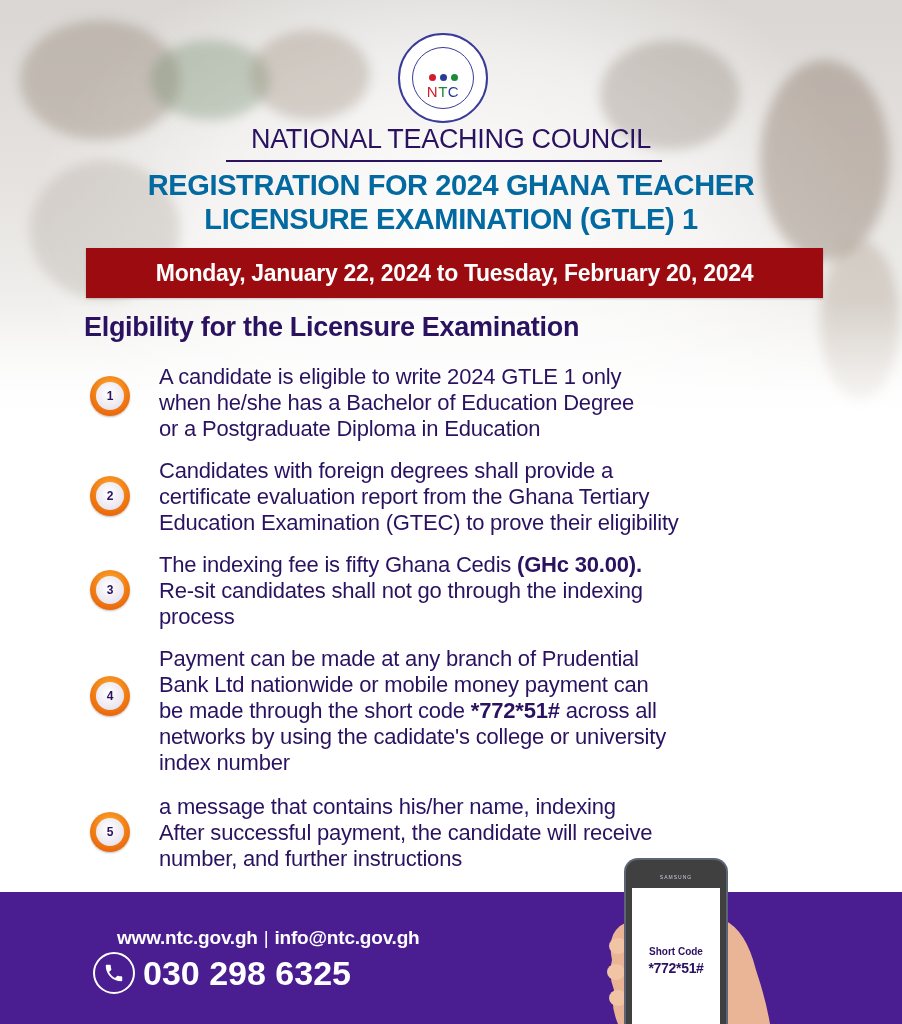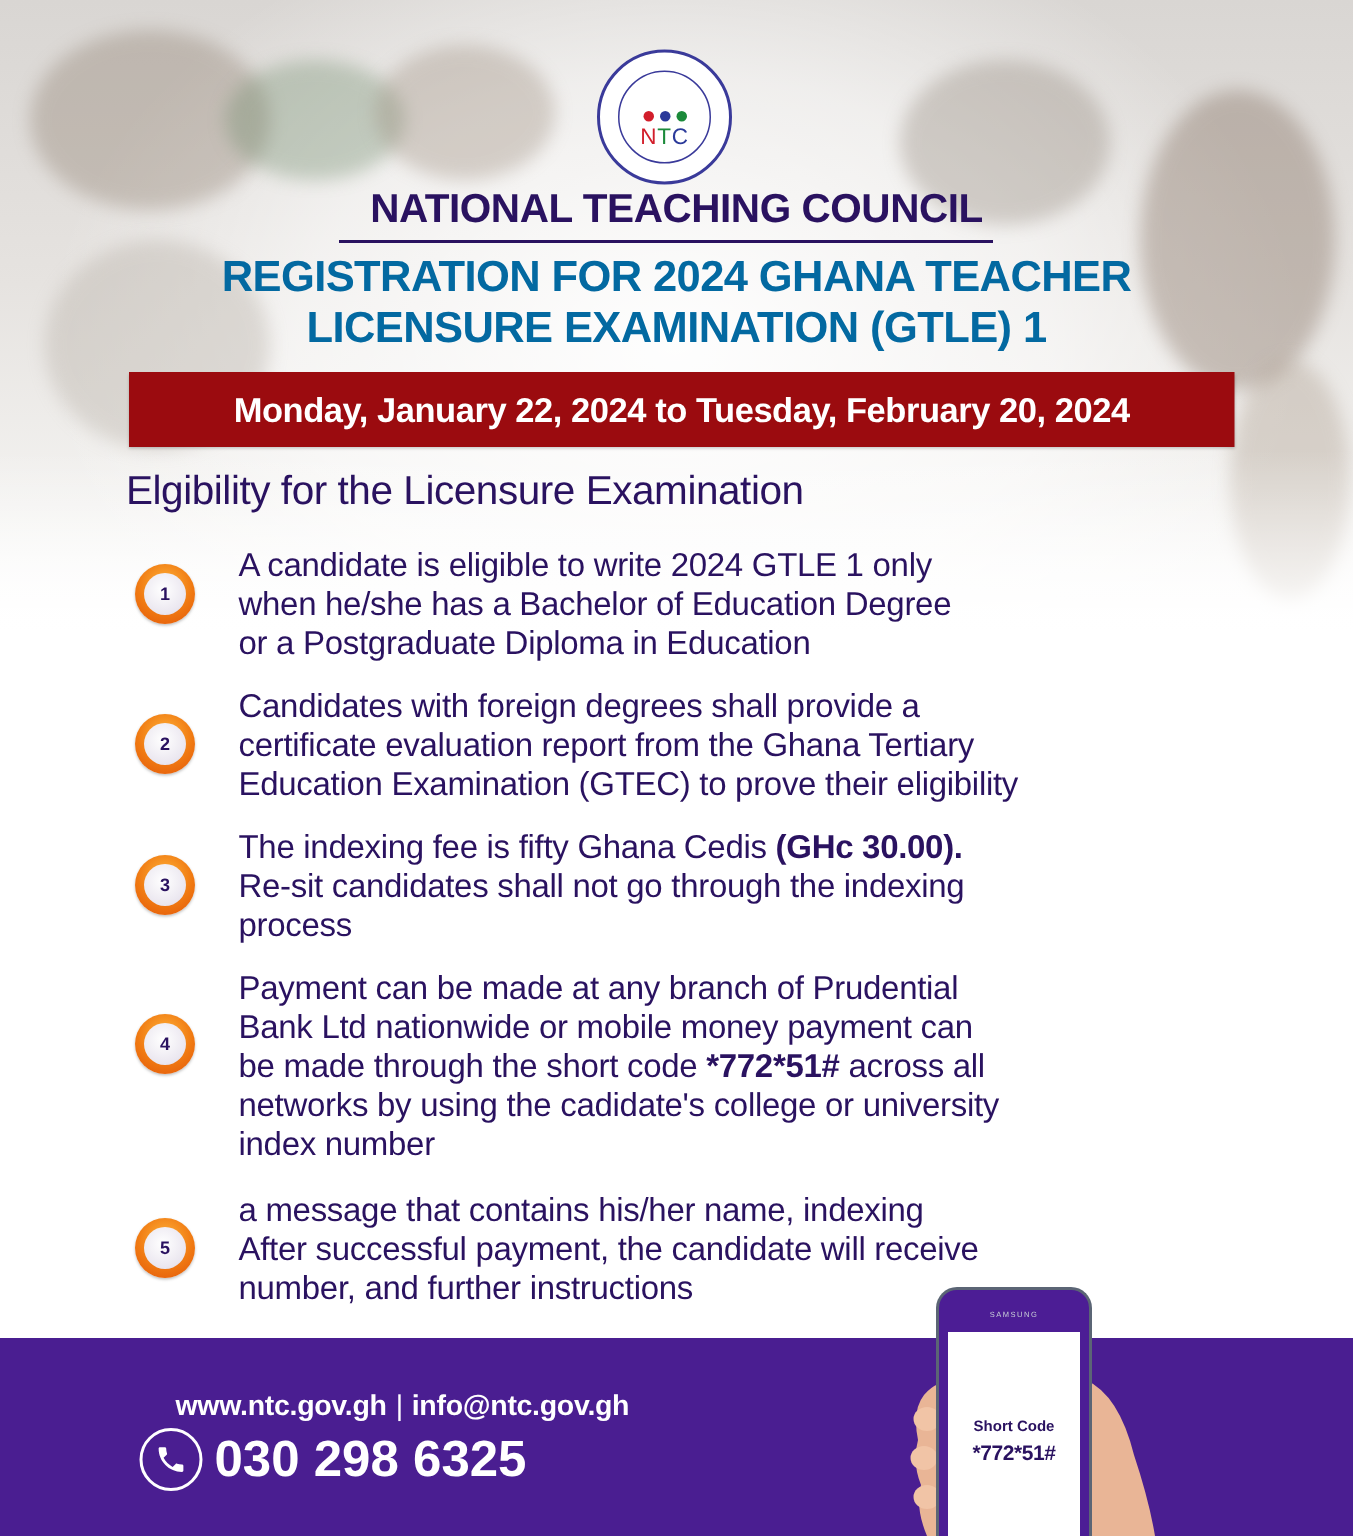--- a/index.html
+++ b/index.html
@@ -34,38 +34,38 @@
   }
   .logo-fig { display: flex; gap: 4px; margin-bottom: 2px; }
   .dot { width: 7px; height: 7px; border-radius: 50%; }
   .logo-text { font-size: 15px; font-weight: 400; letter-spacing: 0.5px; }
   .logo-text .n { color: #d21e2b; }
   .logo-text .t { color: #1b8a3a; }
   .logo-text .c { color: #2b3a9a; }
 
   .org-title {
     position: absolute; left: 0; width: 902px; top: 124px; text-align: center;
-    font-size: 27px; font-weight: 700; color: #2a1260; letter-spacing: -0.3px;
+    font-size: 27px; font-weight: 400; color: #2a1260; letter-spacing: -0.3px;
   }
   .org-rule {
     position: absolute; left: 226px; top: 160px; width: 436px; height: 2px; background: #2a1260;
   }
   .headline {
     position: absolute; left: 0; width: 902px; top: 168px; text-align: center;
     font-size: 29px; font-weight: 700; color: #0369a1; line-height: 34px; letter-spacing: -0.4px;
   }
   .date-bar {
     position: absolute; left: 86px; top: 248px; width: 737px; height: 50px;
     background: #9b0b0f; display: flex; align-items: center; justify-content: center;
     box-shadow: 0 1px 2px rgba(0,0,0,.2);
   }
   .date-bar span { color: #fff; font-size: 23px; font-weight: 700; letter-spacing: -0.3px; }
 
   .section-title {
-    position: absolute; left: 84px; top: 312px; font-size: 27px; font-weight: 400; color: #2a1260;
+    position: absolute; left: 84px; top: 312px; font-size: 27px; font-weight: 700; color: #2a1260;
     letter-spacing: -0.3px;
   }
 
   .item { position: absolute; left: 90px; display: flex; align-items: center; }
   .badge {
     width: 40px; height: 40px; border-radius: 50%;
     background: radial-gradient(circle at 50% 35%, #ffb43a 0%, #f07a12 55%, #e2560a 100%);
     display: flex; align-items: center; justify-content: center;
     box-shadow: 0 1px 2px rgba(0,0,0,.25);
     flex-shrink: 0;
@@ -96,21 +96,21 @@
     width: 42px; height: 42px; border-radius: 50%; border: 2px solid #fff;
     display: flex; align-items: center; justify-content: center; margin-right: 8px;
   }
   .phone-number { font-size: 34px; font-weight: 700; color: #fff; letter-spacing: 0px; }
 
   .hand {
     position: absolute; left: 606px; top: 900px; width: 164px; height: 124px;
   }
   .device {
     position: absolute; left: 624px; top: 858px; width: 104px; height: 166px;
-    background: #4c1d95; border-radius: 14px 14px 0 0;
+    background: #404040; border-radius: 14px 14px 0 0;
     border: 2px solid #5b6575; border-bottom: none;
   }
   .device-brand {
     position: absolute; left: 0; width: 100%; top: 14px; text-align: center;
     font-size: 5px; color: #c9cfd8; letter-spacing: 1px;
   }
   .screen {
     position: absolute; left: 6px; top: 28px; width: 88px; height: 140px; background: #ffffff;
   }
   .screen-label {

